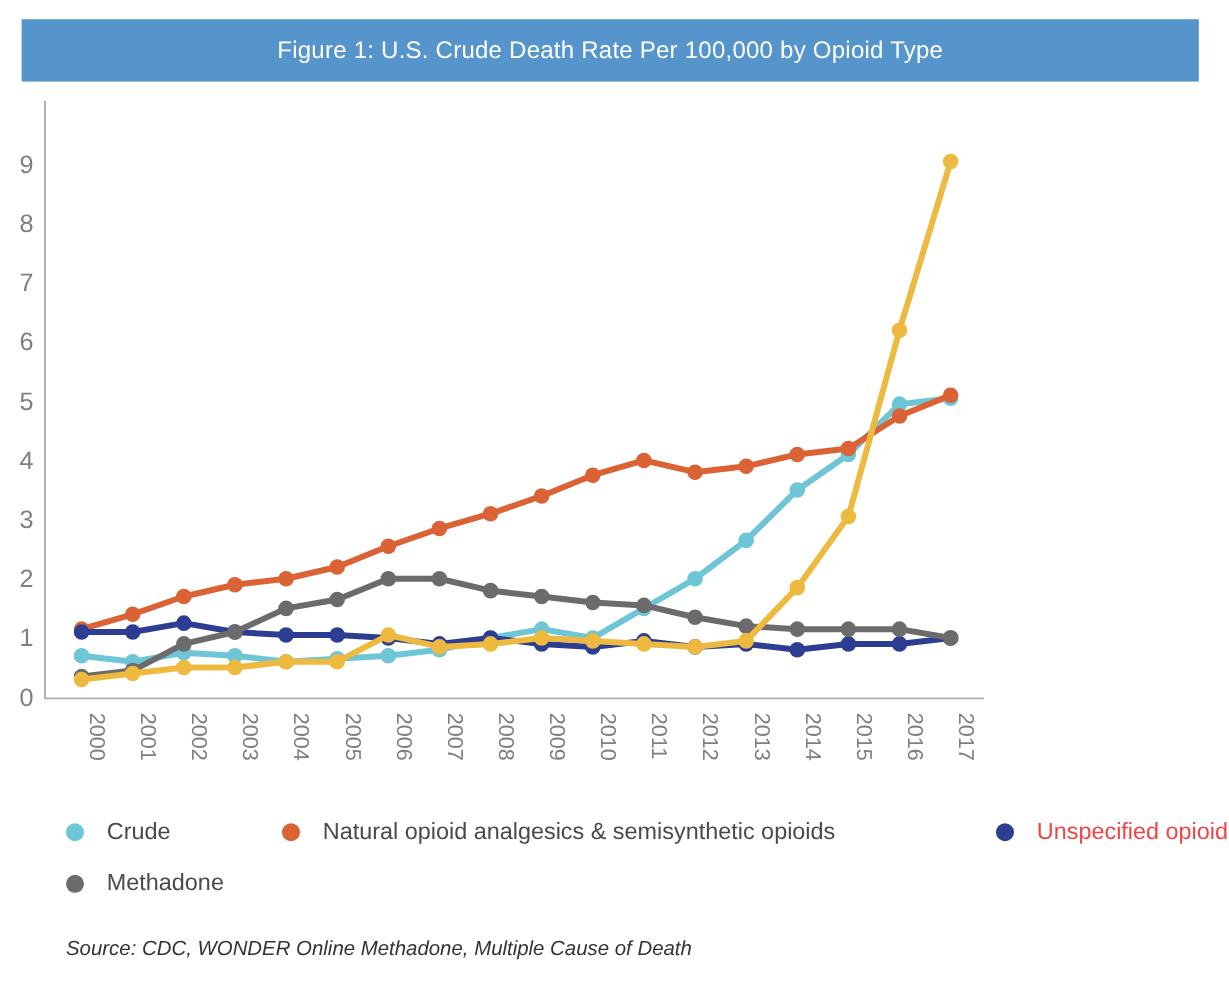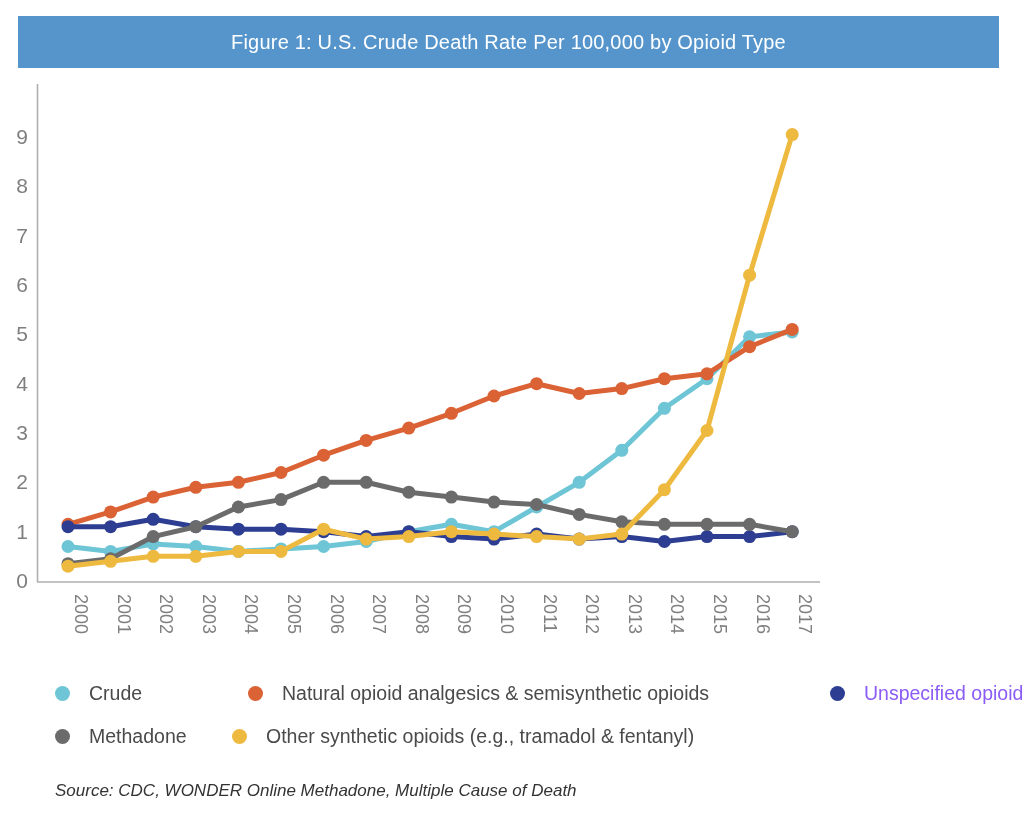--- a/index.html
+++ b/index.html
@@ -9,21 +9,21 @@
              display:flex;align-items:center;justify-content:center;}
   #title-bar .title-text{font-size:20px;font-weight:normal;letter-spacing:.2px;}
   #chart-svg{position:absolute;left:0;top:0;}
   .legend{position:absolute;left:0;width:1024px;height:28px;}
   #legend-row-1{top:679px;}
   #legend-row-2{top:722px;}
   .legend-item{position:absolute;display:flex;align-items:center;height:28px;}
   .legend-item .dot{width:15px;height:15px;border-radius:50%;margin-right:19px;flex:0 0 auto;}
   .legend-item .lbl{font-size:19.5px;white-space:nowrap;}
   #legend-heroin{left:55px;}
-  #legend-natural{left:248px;}
+  #legend-natural{left:235px;}
   #legend-unspecified{left:830px;}
   #legend-methadone{left:55px;}
   #legend-other{left:232px;}
   #source-note{position:absolute;left:55px;top:781px;font-size:17px;font-style:italic;
                font-family:"Liberation Sans", sans-serif;}
 </style>
 </head>
 <body>
 
 <div id="page">
@@ -180,30 +180,26 @@
     <div class="legend-item" id="legend-heroin">
       <span class="dot" style="background: rgb(110, 197, 213);"></span>
       <span class="lbl" style="color: rgb(74, 74, 74);">Crude</span>
     </div>
     <div class="legend-item" id="legend-natural">
       <span class="dot" style="background: rgb(219, 98, 52);"></span>
       <span class="lbl" style="color: rgb(74, 74, 74);">Natural opioid analgesics &amp; semisynthetic opioids</span>
     </div>
     <div class="legend-item" id="legend-unspecified">
       <span class="dot" style="background: rgb(45, 62, 146);"></span>
-      <span class="lbl" style="color: #8b5cf6;">Unspecified opioid</span>
+      <span class="lbl" style="color: #ef4444;">Unspecified opioid</span>
     </div>
   </div>
 
   <div class="legend" id="legend-row-2">
     <div class="legend-item" id="legend-methadone">
       <span class="dot" style="background: rgb(107, 107, 107);"></span>
       <span class="lbl" style="color: rgb(74, 74, 74);">Methadone</span>
     </div>
-    <div class="legend-item" id="legend-other">
-      <span class="dot" style="background: rgb(238, 185, 63);"></span>
-      <span class="lbl" style="color: rgb(74, 74, 74);">Other synthetic opioids (e.g., tramadol &amp; fentanyl)</span>
-    </div>
   </div>
 
   <div id="source-note" style="color: rgb(51, 51, 51);">Source: CDC, WONDER Online Methadone, Multiple Cause of Death</div>
 
 </div>
 
 </body></html>

